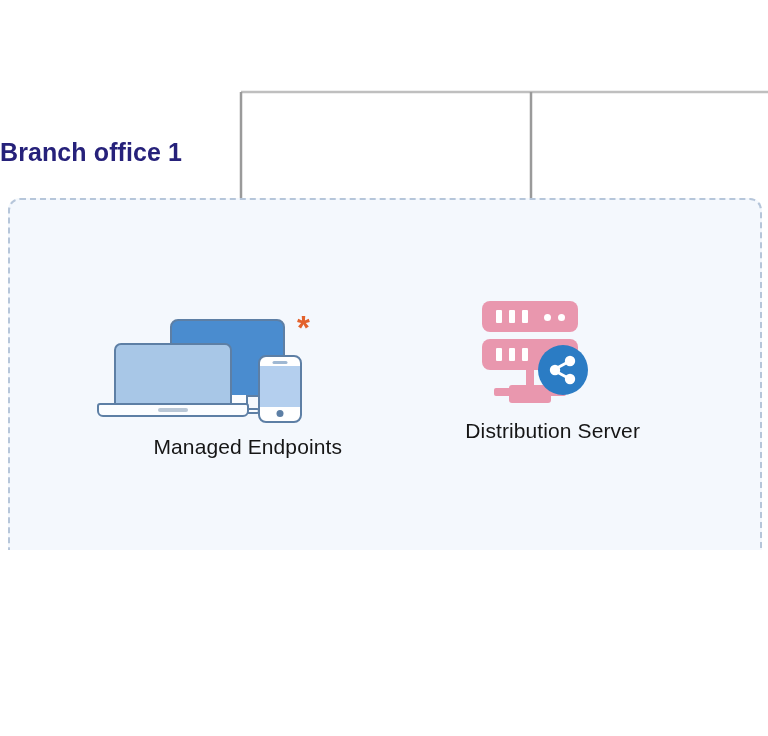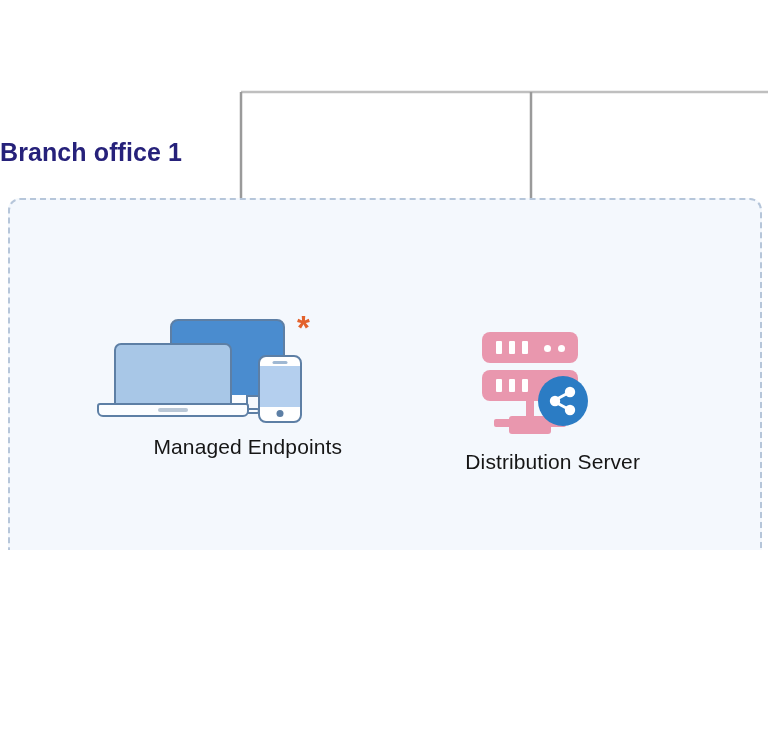--- a/index.html
+++ b/index.html
@@ -173,21 +173,21 @@
     position: absolute;
     left: 205px;
     top: 6px;
     font-size: 33px;
     line-height: 33px;
     color: #e3622c;
     font-weight: bold;
     font-family: "Liberation Sans", sans-serif;
   }
   
-  #node-server { left: 420px; top: 320px; width: 220px; }
+  #node-server { left: 420px; top: 289px; width: 220px; }
   #node-server .node-art { width: 220px; }
   .rack {
     position: absolute;
     width: 96px;
     height: 31px;
     background: #e997ae;
     border-radius: 8px;
     left: 62px;
   }
   .rack-1 { top: 12px; }

